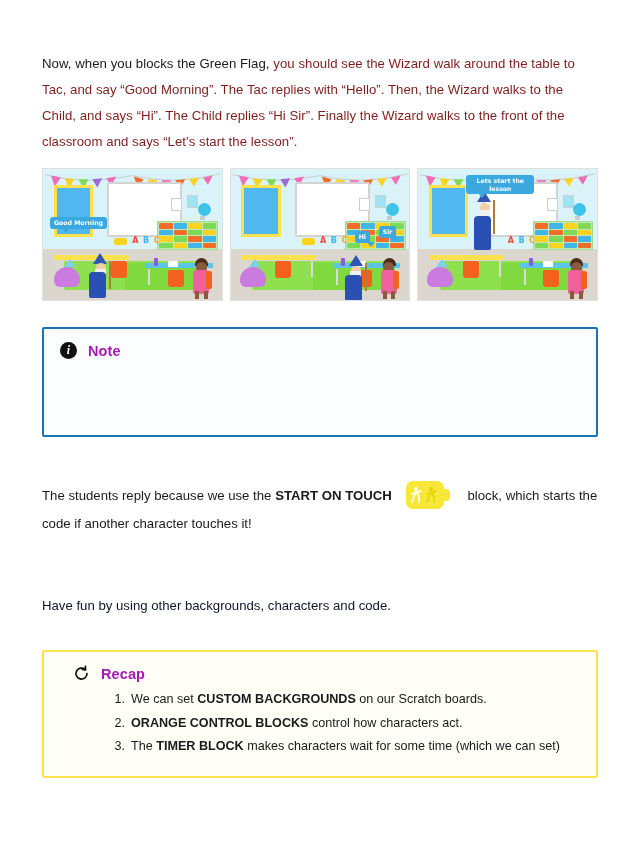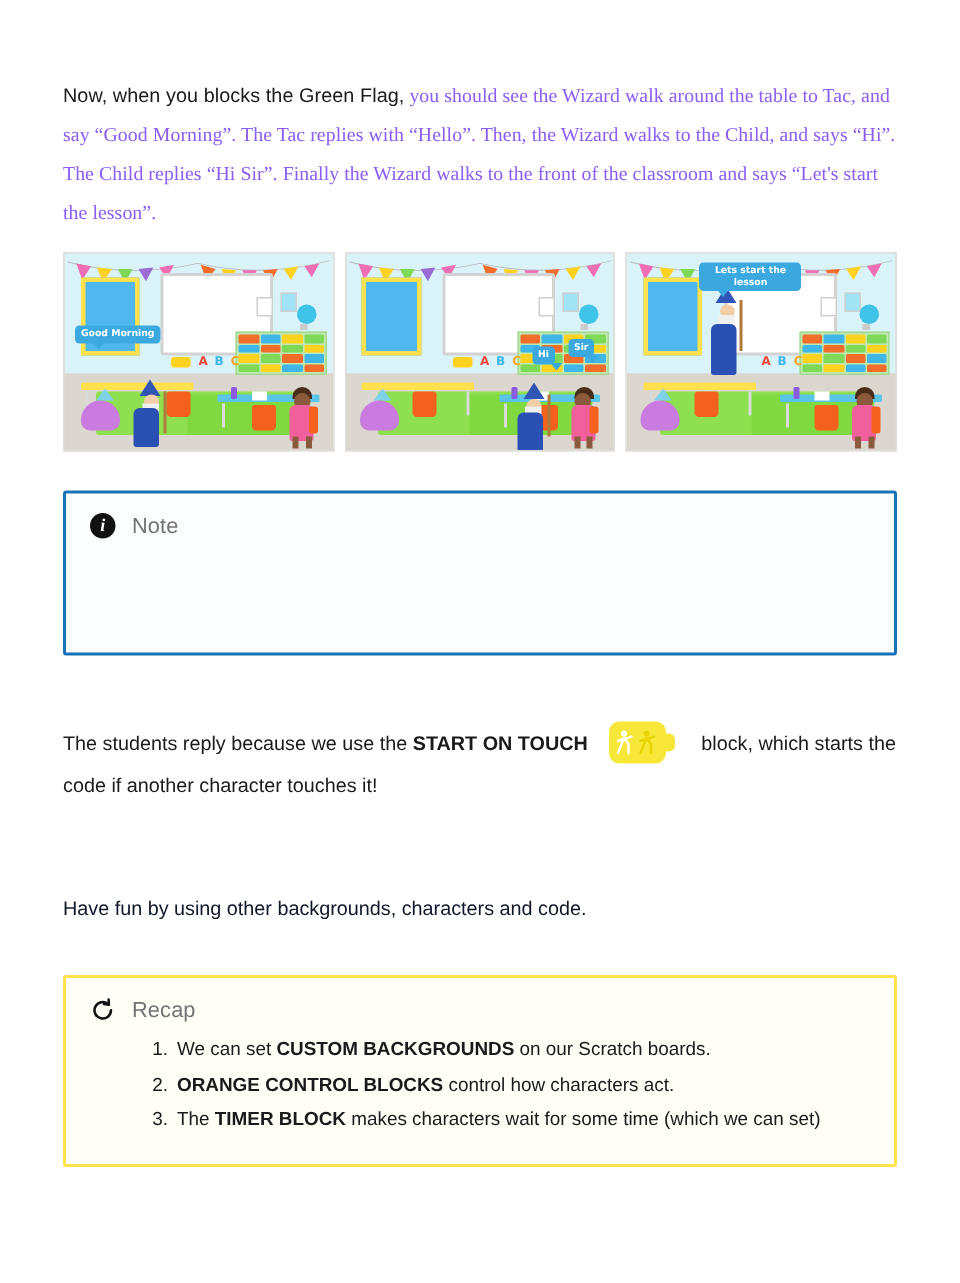--- a/index.html
+++ b/index.html
@@ -27,21 +27,21 @@
   .intro {
     position: absolute;
     left: 42px;
     top: 38px;
     width: 556px;
     font-size: 13.2px;
     line-height: 26px;
     letter-spacing: 0.05px;
   }
   .intro .black { color: #1a1a1a; }
-  .intro .blue { color: #8b5cf6; font-family: Liberation Serif, serif; }
+  .intro .blue { color: #7f1d1d; }
 
   
   .shots {
     position: absolute;
     left: 42px;
     top: 168px;
     width: 556px;
     height: 133px;
     display: flex;
     gap: 7px;
@@ -190,21 +190,21 @@
   }
   .note-icon {
     width: 17px; height: 17px; border-radius: 50%;
     background: #111111; color: #ffffff;
     font-size: 12px; font-weight: bold; font-style: italic;
     display: flex; align-items: center; justify-content: center;
     font-family: "Liberation Serif", serif;
     flex: 0 0 auto;
   }
   .callout-title {
-    font-size: 14.5px; font-weight: 400; color: #737373;
+    font-size: 14.5px; font-weight: 700; color: #a21caf;
     letter-spacing: 0.1px;
   }
   .note-body {
     padding: 7px 20px 0 70px;
     font-size: 12.6px; line-height: 27px; color: #1a1a1a;
   }
 
   
   .touch-para {
     position: absolute;
@@ -243,20 +243,21 @@
   }
 
   
   .recap-box {
     position: absolute;
     left: 42px; top: 650px;
     width: 556px; height: 128px;
     background: #fffef7;
     border: 2px solid #ffe14d;
     border-radius: 2px;
+    padding-left: 13px;
   }
   .recap-icon {
     width: 17px; height: 17px;
     flex: 0 0 auto;
     position: relative;
   }
   .recap-list {
     margin: 6px 0 0 0;
     padding: 0 20px 0 74px;
     font-size: 12.6px; line-height: 23.5px; color: #1a1a1a;

